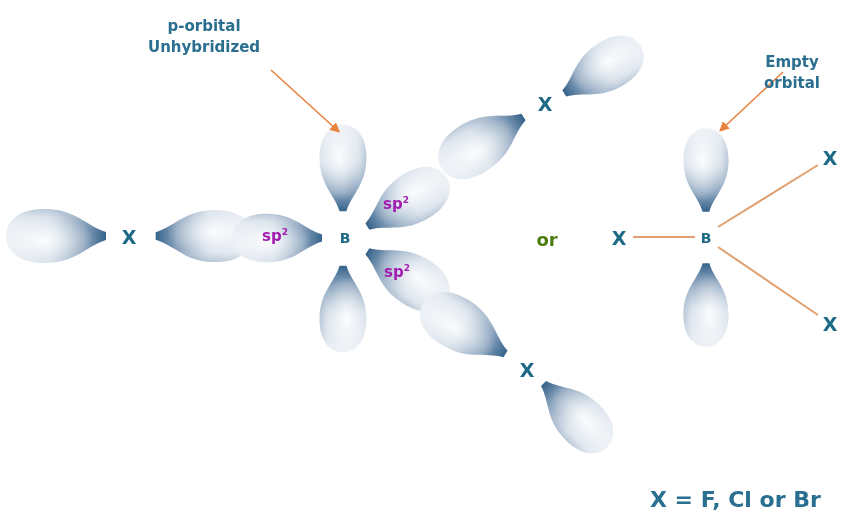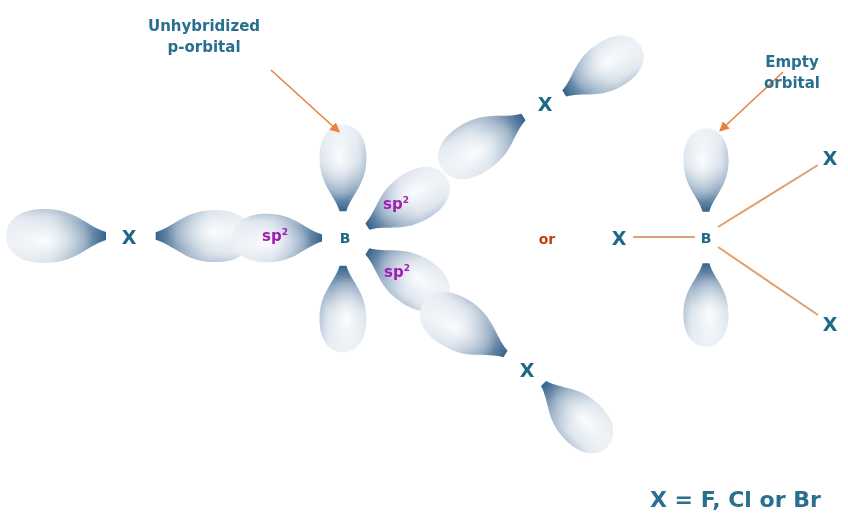--- a/index.html
+++ b/index.html
@@ -4,21 +4,21 @@
 <style>
   html, body { margin: 0; padding: 0; background: #ffffff; }
   body { width: 848px; height: 518px; position: relative; overflow: hidden; font-family: "DejaVu Sans", sans-serif; }
   #stage { position: absolute; left: 0; top: 0; width: 848px; height: 518px; }
   .lbl { position: absolute; color: #2a6f8f; font-weight: bold; font-family: "DejaVu Sans", sans-serif; white-space: nowrap; }
   .callout { font-size: 15px; text-align: center; line-height: 21px; }
   .atom { font-size: 19px; color: #1e6a86; transform: translate(-50%, -50%); }
   .batom { font-size: 14px; color: #1e6a86; transform: translate(-50%, -50%); }
   .sp { font-size: 15px; color: #a21caf; transform: translate(-50%, -50%); }
   .sp sup { font-size: 9px; vertical-align: 6px; }
-  .or { font-size: 14px; color: #c2410c; transform: translate(-50%, -50%); }
+  .or { font-size: 18px; color: #4d7c0f; transform: translate(-50%, -50%); }
   .legend { font-size: 22px; color: #2a6f8f; }
 </style>
 </head>
 <body>
 
 <svg id="stage" width="848" height="518" viewBox="0 0 848 518" xmlns="http://www.w3.org/2000/svg">
   <defs>
 
     <linearGradient id="lobeGrad" x1="0" y1="0" x2="1" y2="0">
       <stop offset="0" stop-color="#34628a"></stop>
@@ -108,22 +108,22 @@
     <line x1="633" y1="237" x2="695" y2="237" stroke="#e0a070" stroke-width="2"></line>
     <line x1="718" y1="227" x2="818" y2="165" stroke="#e0a070" stroke-width="2"></line>
     <line x1="718" y1="247" x2="818" y2="315" stroke="#e0a070" stroke-width="2"></line>
     <circle cx="706" cy="238" r="10" fill="#ffffff"></circle>
 
     <line x1="783" y1="72" x2="722" y2="129" stroke="#e8823f" stroke-width="1.6" marker-end="url(#arrowHead)"></line>
   </g>
 </svg>
 
 <div class="lbl callout" style="left:148px; top:16px;">
+  <div>p-orbital</div>
   <div>Unhybridized</div>
-  <div>p-orbital</div>
 </div>
 
 <div class="lbl callout" style="left:764px; top:16px;margin-top:36px;">
   <div>Empty</div>
   <div>orbital</div>
 </div>
 
 <span class="lbl atom" style="left:129px; top:237px;">X</span>
 <span class="lbl batom" style="left:345px; top:238px;">B</span>
 <span class="lbl atom" style="left:545px; top:104px;">X</span>

